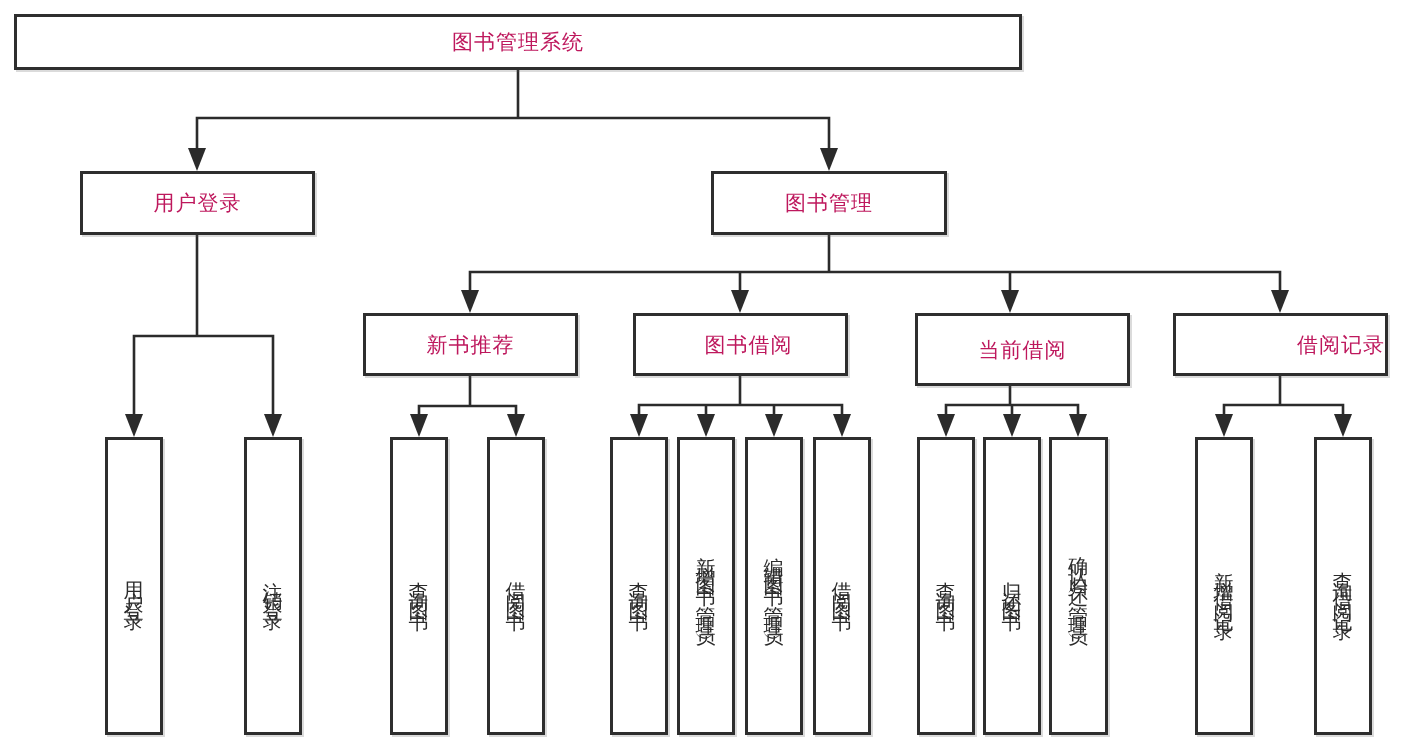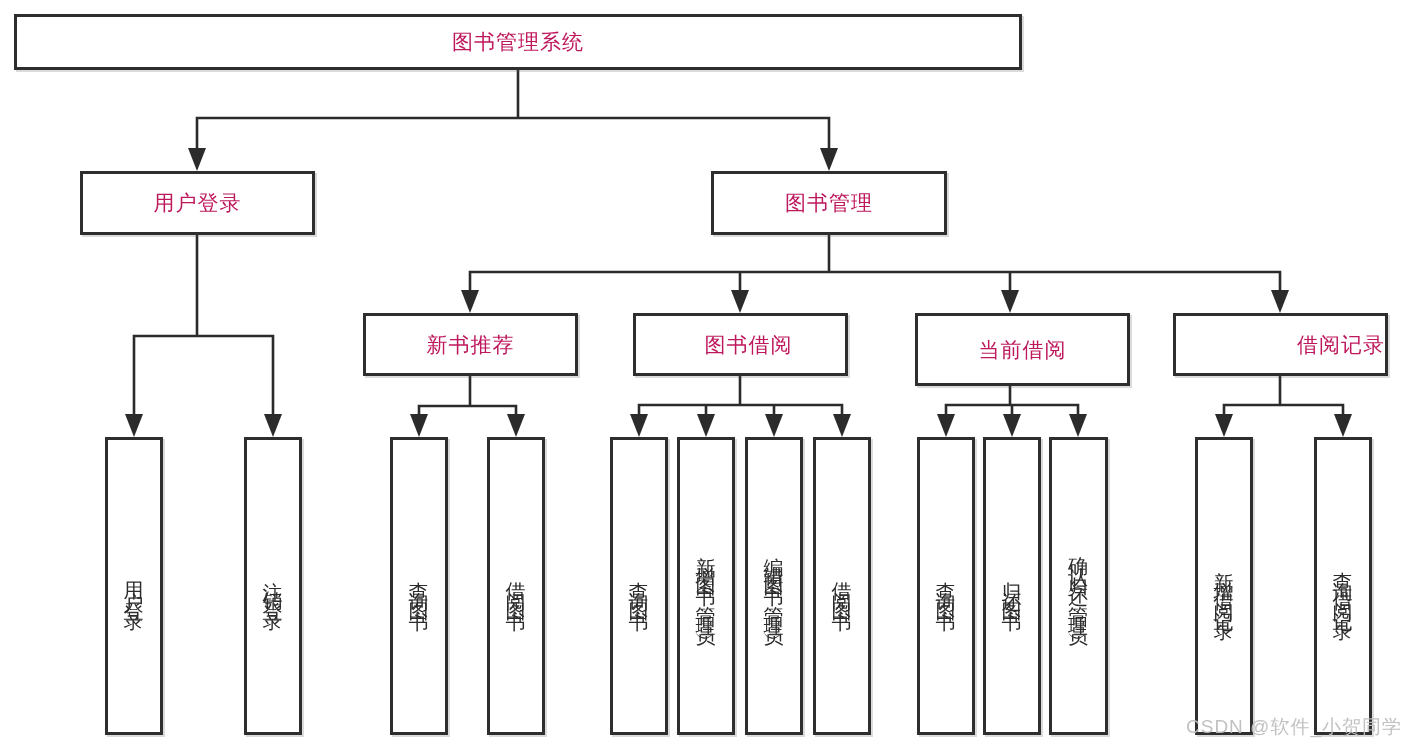--- a/index.html
+++ b/index.html
@@ -172,15 +172,14 @@
     <span class="vlabel">确认归还（管理员）</span>
   </div>
 
   <div class="node" style="left:1195px; top:437px; width:58px; height:298px;">
     <span class="vlabel">新增借阅记录</span>
   </div>
   <div class="node" style="left:1314px; top:437px; width:58px; height:298px;">
     <span class="vlabel">查询借阅记录</span>
   </div>
 
-  <div class="watermark">CSDN @软件_小贺同学</div>
 
 </div>
 
 </body></html>

